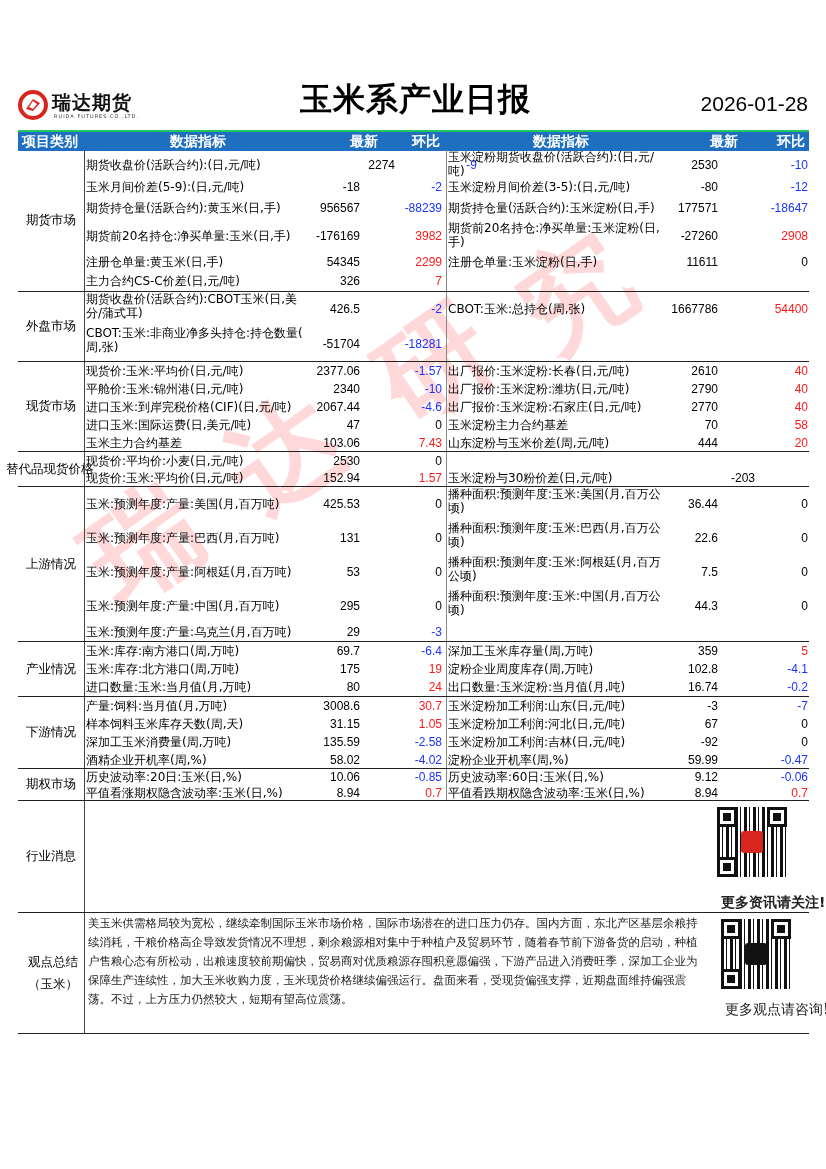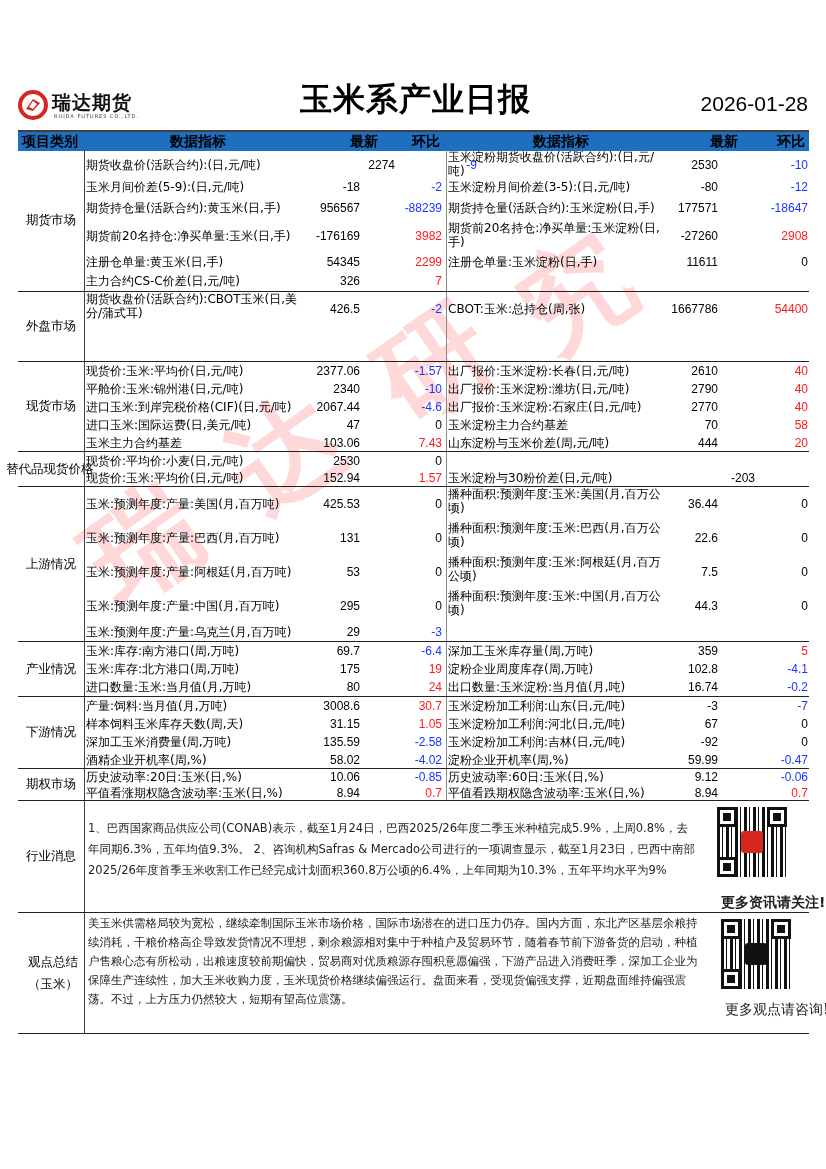--- a/index.html
+++ b/index.html
@@ -5,21 +5,21 @@
   html, body { margin:0; padding:0; background:#ffffff; }
   body { width:826px; height:1169px; position:relative; overflow:hidden; font-family:"DejaVu Sans","Liberation Sans",sans-serif; color:#000; }
   .logo { position:absolute; left:18px; top:88px; width:130px; height:38px; }
   .logo-mark { position:absolute; left:0; top:2px; width:30px; height:30px; }
   .logo-cn { position:absolute; left:34px; top:2px; font-size:19px; font-weight:bold; letter-spacing:1px; color:#111; }
   .logo-en { position:absolute; left:36px; top:25px; font-size:5px; letter-spacing:1px; color:#333; white-space:nowrap; }
   .title { position:absolute; left:300px; top:78px; font-size:32px; font-weight:bold; letter-spacing:1px; color:#000; }
   .date { position:absolute; right:18px; top:92px; font-size:21px; font-family:"Liberation Sans",sans-serif; color:#000; }
 
   .sheet { position:absolute; left:18px; top:130px; width:791px; }
-  .hdr { position:absolute; left:0; top:0; width:791px; height:19px; background:#1f6fc1; border-top:2px solid #404040; color:#000000; font-weight:bold; font-size:14px; }
+  .hdr { position:absolute; left:0; top:0; width:791px; height:19px; background:#1f6fc1; border-top:2px solid #22c55e; color:#ffffff; font-weight:bold; font-size:14px; }
   .hdr span { position:absolute; top:1px; white-space:nowrap; }
 
   .section { position:absolute; left:0; width:791px; border-bottom:1.5px solid #222; }
   .cat { position:absolute; left:0; top:0; width:66px; font-size:12.5px; display:flex; align-items:center; justify-content:center; text-align:center; height:100%; }
   .vline { position:absolute; left:66px; top:0; width:1px; height:100%; background:#444; }
   .midline { position:absolute; left:428px; top:0; width:1px; height:100%; background:#888; }
   .row { position:absolute; font-size:12px; line-height:14px; }
   .lbl { position:absolute; white-space:pre-wrap; }
   .val { position:absolute; text-align:right; white-space:nowrap; font-family:"Liberation Sans",sans-serif; }
   .chg { position:absolute; text-align:right; white-space:nowrap; font-family:"Liberation Sans",sans-serif; }
@@ -135,20 +135,26 @@
       <div class="section" style="top: 162px; height: 69px;">
         <div class="cat">外盘市场</div>
         <div class="vline"></div>
         <div class="midline"></div>
         <div class="row" style="top: 0px; height: 34px; left: 68px; width: 358px;">
           <span class="lbl" style="left: 0px; top: 0px;">期货收盘价(活跃合约):CBOT玉米(日,美
 分/蒲式耳)</span>
           <span class="val" style="right: 84px; top: 10px;">426.5</span>
           <span class="chg neg" style="right: 2px; top: 10px;">-2</span>
         </div>
+        <div class="row" style="top: 34px; height: 35px; left: 68px; width: 358px;">
+          <span class="lbl" style="left: 0px; top: 0px;">CBOT:玉米:非商业净多头持仓:持仓数量(
+周,张)</span>
+          <span class="val" style="right: 84px; top: 10.5px;">-51704</span>
+          <span class="chg neg" style="right: 2px; top: 10.5px;">-18281</span>
+        </div>
         <div class="row" style="top: 0px; height: 34px; left: 430px; width: 360px;">
           <span class="lbl" style="left: 0px; top: 10px;">CBOT:玉米:总持仓(周,张)</span>
           <span class="val" style="right: 90px; top: 10px;">1667786</span>
           <span class="chg pos" style="right: 0px; top: 10px;">54400</span>
         </div>
       </div>
       <div class="section" style="top: 232px; height: 89px;">
         <div class="cat">现货市场</div>
         <div class="vline"></div>
         <div class="midline"></div>
@@ -380,21 +386,20 @@
           <span class="lbl" style="left: 0px; top: 0.5px;">平值看跌期权隐含波动率:玉米(日,%)</span>
           <span class="val" style="right: 90px; top: 0.5px;">8.94</span>
           <span class="chg pos" style="right: 0px; top: 0.5px;">0.7</span>
         </div>
       </div>
     </div>
 
   <div class="section" style="top:671px;height:111px;">
     <div class="cat">行业消息</div>
     <div class="vline"></div>
-    <div class="news" style="top:17px;">1、巴西国家商品供应公司(CONAB)表示，截至1月24日，巴西2025/26年度二季玉米种植完成5.9%，上周0.8%，去年同期6.3%，五年均值9.3%。 2、咨询机构Safras &amp; Mercado公司进行的一项调查显示，截至1月23日，巴西中南部2025/26年度首季玉米收割工作已经完成计划面积360.8万公顷的6.4%，上年同期为10.3%，五年平均水平为9%</div>
     <div class="qr" style="left:699px;top:6px;">
       <div class="qr-corner" style="left:0;top:0;"></div>
       <div class="qr-corner" style="right:0;top:0;"></div>
       <div class="qr-corner" style="left:0;bottom:0;"></div>
       <div class="qr-center" style="background:#d7261e;"></div>
     </div>
     <div class="qr-cap" style="left:703px;top:93px;font-weight:bold;">更多资讯请关注!</div>
   </div>
 
   <div class="section" style="top:783px;height:120px;">

